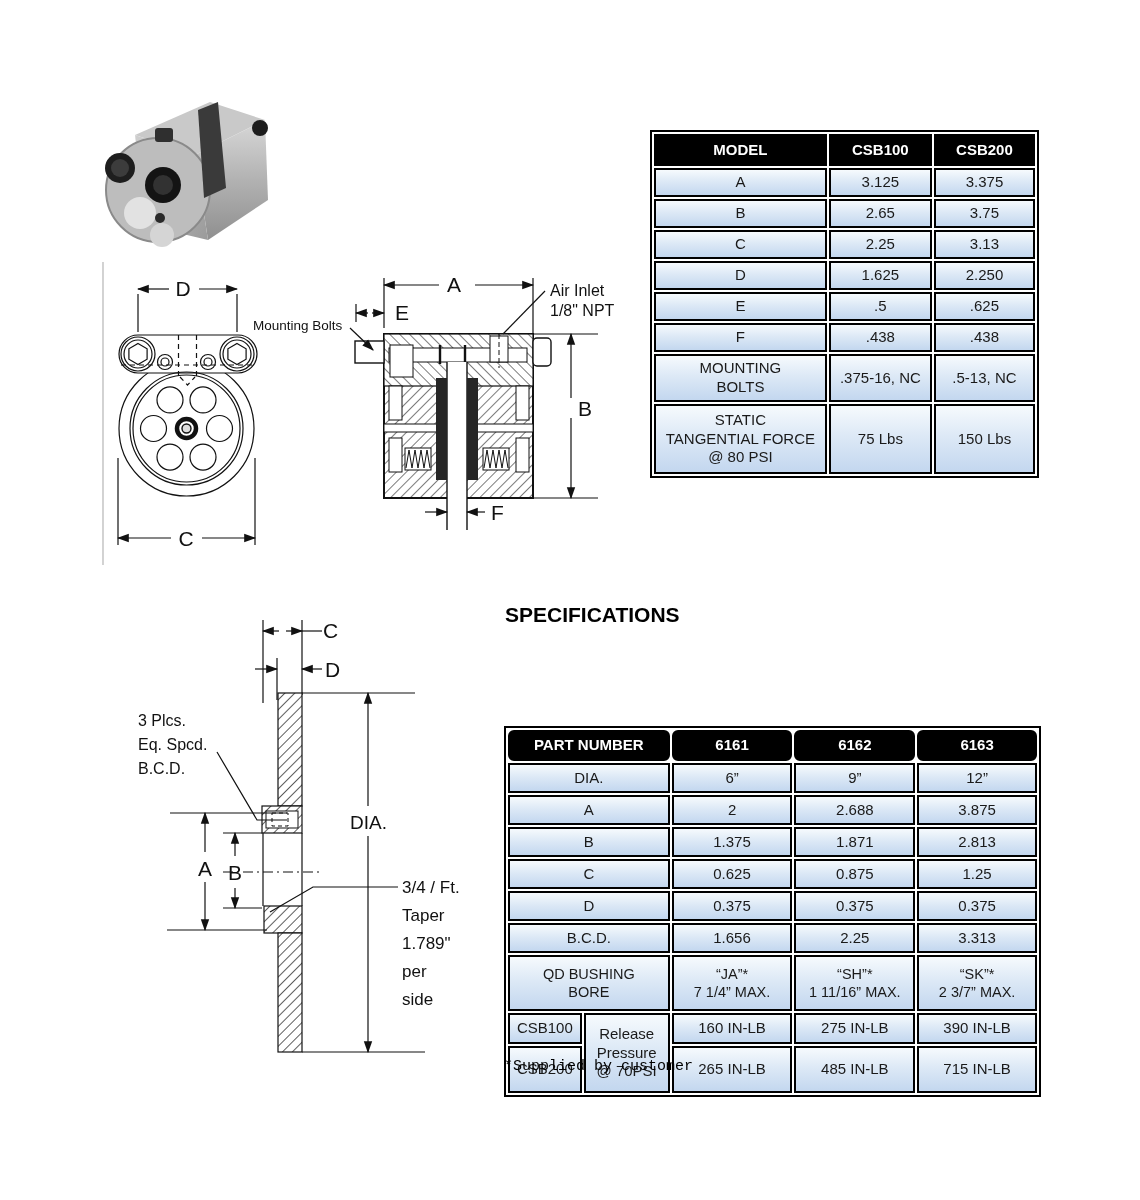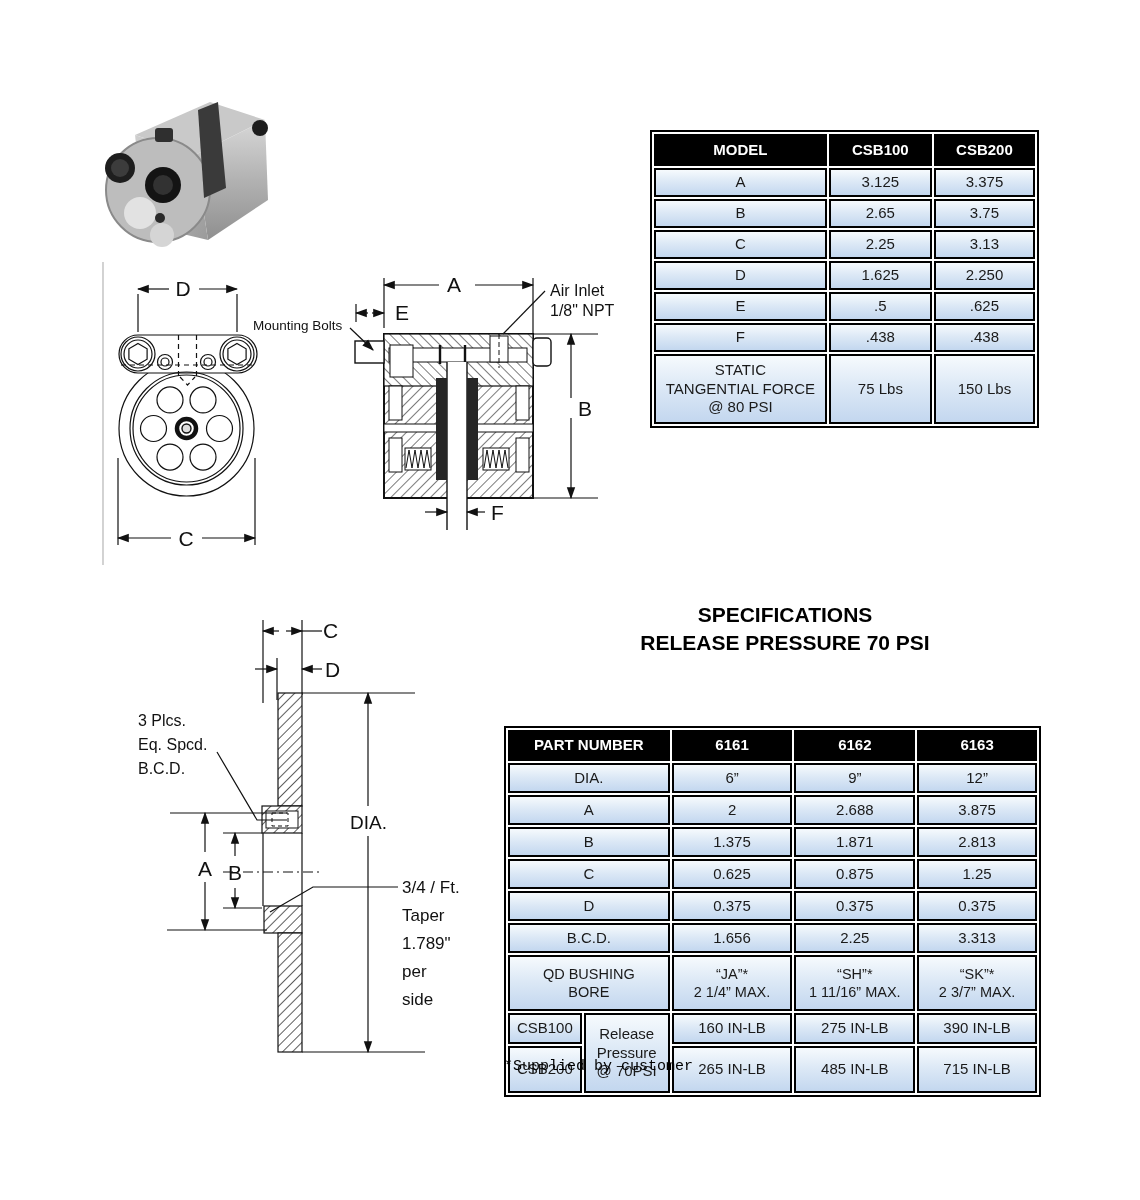--- a/index.html
+++ b/index.html
@@ -13,27 +13,27 @@
      color:#1a1a1a;padding:1px 3px;line-height:1.25;}
   td.hd{background:#000;color:#fff;font-weight:bold;border-color:#000;}
   #spec-table{left:650px;top:130px;width:389px;}
   #spec-table td{font-size:15px;}
   #spec-table td.hd{font-size:15px;height:26px;}
   #spec-table tr.r-s td{height:23px;}
   #spec-table tr.r-m td{height:42px;}
   #spec-table tr.r-l td{height:64px;}
   #torque-table{left:504px;top:726px;width:537px;}
   #torque-table td{font-size:15px;}
-  #torque-table td.hd{height:25px;}
+  #torque-table td.hd{height:25px;border-radius:6px;}
   #torque-table tr.r-s td{height:24px;}
   #torque-table tr.r-q td{height:50px;font-size:14.5px;margin-top:20px;}
   #torque-table tr.r-t1 td{height:25px;}
   #torque-table tr.r-t2 td{height:41px;}
   
-  #torque-heading{left:505px;top:601px;width:560px;font-weight:bold;font-size:21px;line-height:28px;color:#000;text-align:center;}
+  #torque-heading{left:505px;top:601px;width:560px;font-weight:bold;font-size:21px;line-height:28px;color:#000;}
   #footnote{left:504px;top:1058px;width:537px;font-size:15px;color:#000;font-family:Liberation Mono, monospace;}
   svg text{font-family:"Liberation Sans",sans-serif;fill:#111;}
   .dimletter{font-size:21px;}
   .smalllab{font-size:13.5px;}
   .medlab{font-size:16px;}
 </style>
 </head>
 <body>
 
 <svg class="abs" style="left:100px;top:90px;" width="180" height="170" viewBox="0 0 180 170">
@@ -233,33 +233,38 @@
     <tr class="r-s">
         <td>E</td>
         <td>.5</td>
         <td>.625</td>
       </tr>
     <tr class="r-s">
         <td>F</td>
         <td>.438</td>
         <td>.438</td>
       </tr>
+    <tr class="r-m">
+        <td>MOUNTING
+BOLTS</td>
+        <td>.375-16, NC</td>
+        <td>.5-13, NC</td>
+      </tr>
     <tr class="r-l">
         <td>STATIC
 TANGENTIAL FORCE
 @  80 PSI</td>
         <td>75 Lbs</td>
         <td>150 Lbs</td>
       </tr>
   </tbody>
 </table>
 
 <div id="torque-heading" class="abs">
   <div>SPECIFICATIONS</div>
-  <div>RELEASE PRESSURE 70 PSI</div>
 </div>
 
 <svg class="abs" style="left:110px;top:600px;" width="390" height="470" viewBox="0 0 390 470">
   <defs>
     <pattern id="h3" width="7" height="7" patternTransform="rotate(45)" patternUnits="userSpaceOnUse">
       <rect width="7" height="7" fill="#fff"></rect>
         <line x1="0" y1="0" x2="0" y2="7" stroke="#333" stroke-width="1.6"></line>
     </pattern>
     <marker id="brE" viewBox="0 0 10 10" refX="9" refY="5" markerWidth="10" markerHeight="10" orient="auto">
       <path d="M0,1.5 L10,5 L0,8.5 z" fill="#111"></path>
@@ -373,21 +378,21 @@
     <tr class="r-s">
         <td colspan="2">B.C.D.</td>
         <td>1.656</td>
         <td>2.25</td>
         <td>3.313</td>
       </tr>
     <tr class="r-q">
       <td colspan="2">QD BUSHING
 BORE</td>
       <td>“JA”*
-2 1/4” MAX.</td>
+7 1/4” MAX.</td>
       <td>“SH”*
 1 11/16” MAX.</td>
       <td>“SK”*
 2 3/7” MAX.</td>
     </tr>
     <tr class="r-t1">
       <td>CSB100</td>
       <td rowspan="2">Release
 Pressure
 @ 70PSI</td>

